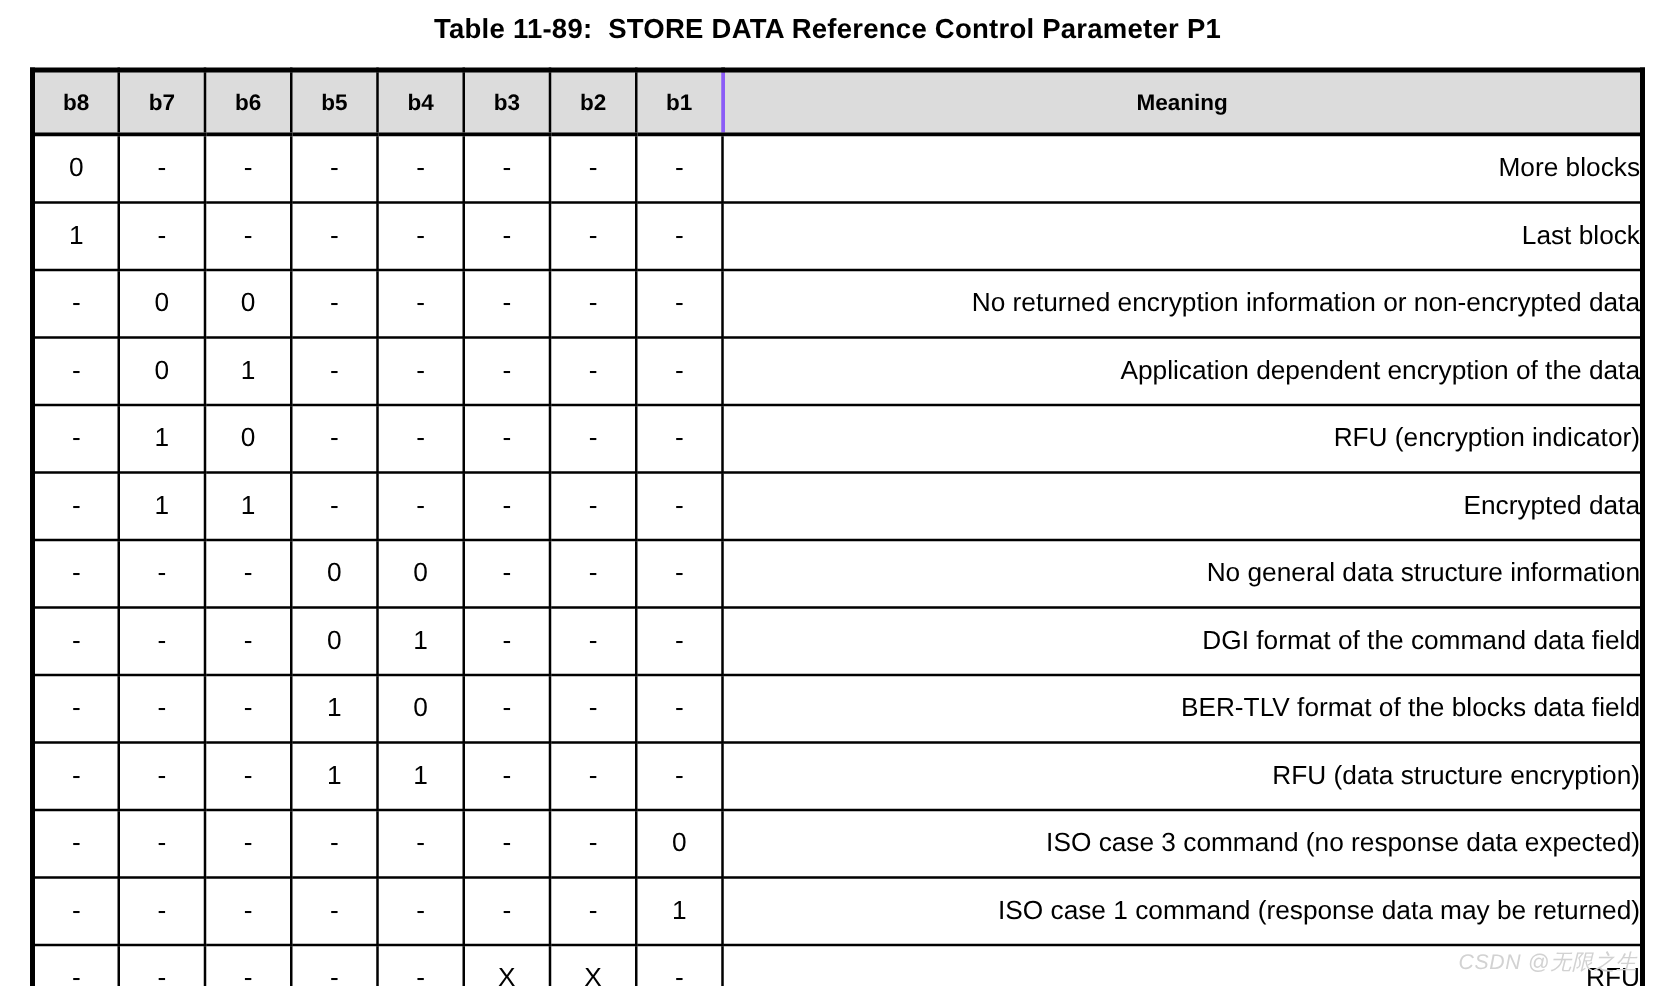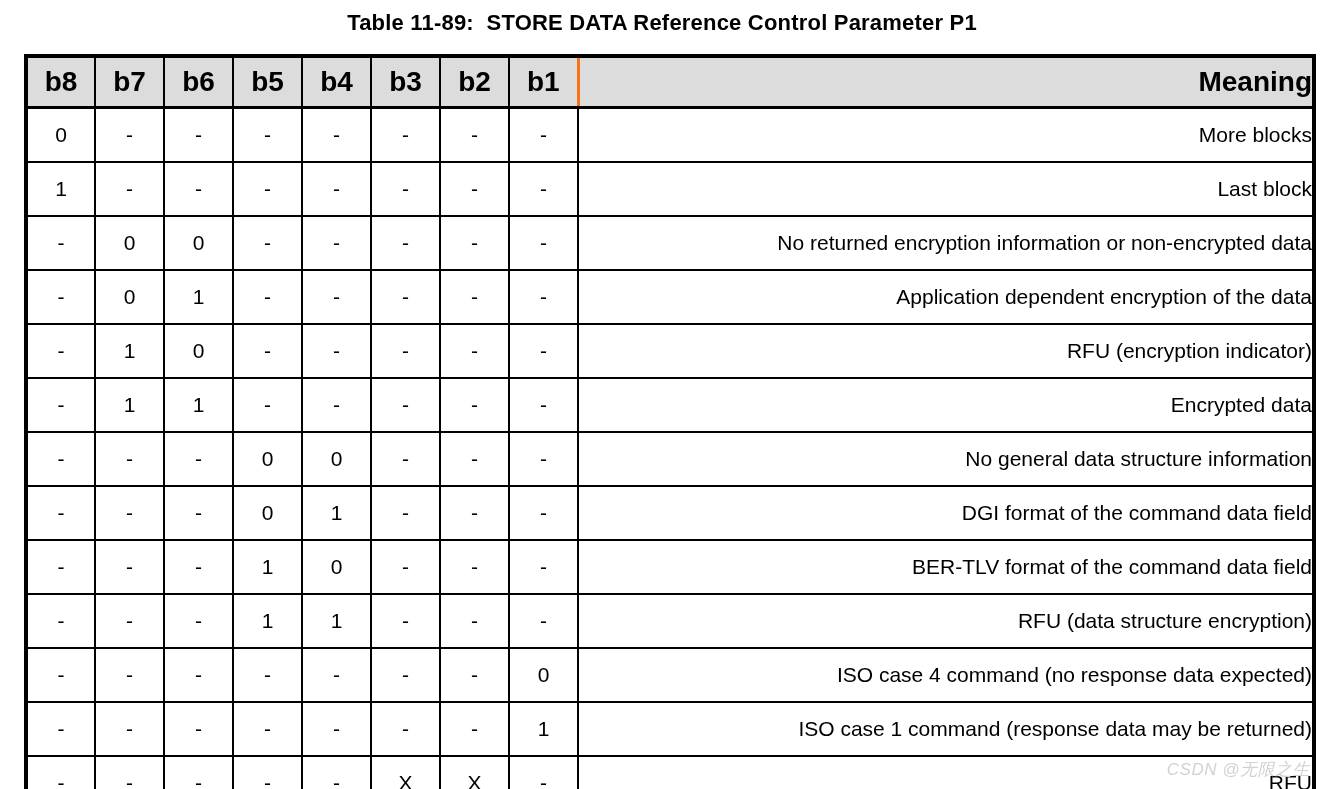--- a/index.html
+++ b/index.html
@@ -53,28 +53,27 @@
     padding: 0;
     height: 52px;
     font-size: 21px;
     font-weight: normal;
     vertical-align: middle;
     background: #ffffff;
   }
   table.param-table thead th {
     background: #dcdcdc;
     font-weight: bold;
-    font-size: 28px;
+    font-size: 18px;
     height: 48px;
     text-align: center;
     border-bottom: 3px solid #000000;
   }
   table.param-table thead th.meaning-head {
-    border-left: 3px solid #f97316;
-    text-align: right;
+    border-left: 3px solid #8b5cf6;
   }
   td.bit-cell {
     text-align: center;
   }
   td.meaning-cell {
     text-align: right;
     padding-left: 14px;
     border-left: 3px solid #000000;
     font-size: 21px;
     white-space: nowrap;
@@ -218,21 +217,21 @@
           </tr>
           <tr class="row">
             <td class="bit-cell">-</td>
             <td class="bit-cell">-</td>
             <td class="bit-cell">-</td>
             <td class="bit-cell">1</td>
             <td class="bit-cell">0</td>
             <td class="bit-cell">-</td>
             <td class="bit-cell">-</td>
             <td class="bit-cell">-</td>
-            <td class="meaning-cell">BER-TLV format of the command data field</td>
+            <td class="meaning-cell">BER-TLV format of the blocks data field</td>
           </tr>
           <tr class="row">
             <td class="bit-cell">-</td>
             <td class="bit-cell">-</td>
             <td class="bit-cell">-</td>
             <td class="bit-cell">1</td>
             <td class="bit-cell">1</td>
             <td class="bit-cell">-</td>
             <td class="bit-cell">-</td>
             <td class="bit-cell">-</td>
@@ -240,21 +239,21 @@
           </tr>
           <tr class="row">
             <td class="bit-cell">-</td>
             <td class="bit-cell">-</td>
             <td class="bit-cell">-</td>
             <td class="bit-cell">-</td>
             <td class="bit-cell">-</td>
             <td class="bit-cell">-</td>
             <td class="bit-cell">-</td>
             <td class="bit-cell">0</td>
-            <td class="meaning-cell">ISO case 4 command (no response data expected)</td>
+            <td class="meaning-cell">ISO case 3 command (no response data expected)</td>
           </tr>
           <tr class="row">
             <td class="bit-cell">-</td>
             <td class="bit-cell">-</td>
             <td class="bit-cell">-</td>
             <td class="bit-cell">-</td>
             <td class="bit-cell">-</td>
             <td class="bit-cell">-</td>
             <td class="bit-cell">-</td>
             <td class="bit-cell">1</td>

